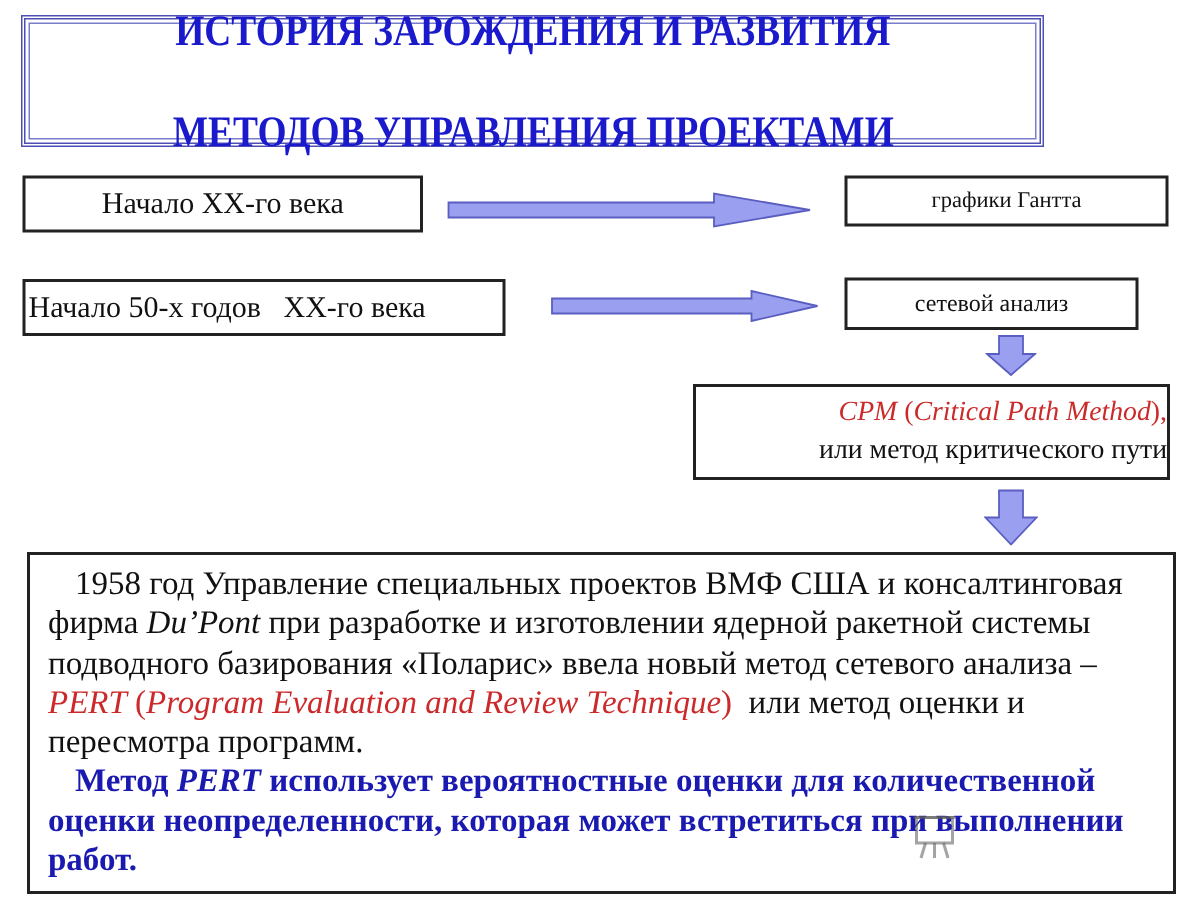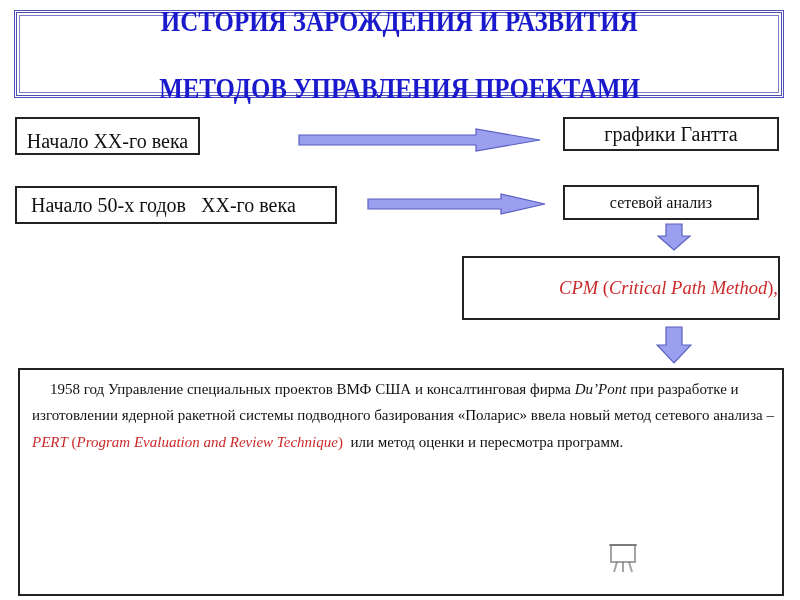--- a/index.html
+++ b/index.html
@@ -4,21 +4,21 @@
   <style>
     html, body { margin: 0; padding: 0; }
     body {
       width: 800px; height: 600px; position: relative; overflow: hidden;
       background: #ffffff;
       font-family: "Liberation Serif", serif;
       color: #111;
     }
     .abs { position: absolute; box-sizing: border-box; }
     .title-box {
-      left: 14px; top: 10px; width: 770px; height: 88px;
+      left: 14px; top: 10px; width: 682px; height: 88px;
       border: 3px double #4d4fb5;
       outline: 1px solid #7a7ccc;
       outline-offset: -6px;
       background: #fff;
       display: flex; flex-direction: column; align-items: center; justify-content: center; gap: 29px;
     }
     .title-line {
       font-family: "Liberation Serif", serif;
       font-weight: bold;
       color: #1a1acc;
@@ -27,35 +27,35 @@
       letter-spacing: 0px;
       transform: scaleX(0.86);
       white-space: nowrap;
     }
     .box {
       border: 2px solid #222;
       background: #fff;
       display: flex; align-items: center;
       white-space: nowrap;
     }
-    .box-left1 { left: 15px; top: 117px; width: 185px; height: 38px; justify-content: center; font-size: 20px; align-items: flex-end; }
-    .box-left2 { left: 15px; top: 186px; width: 322px; height: 38px; padding-left: 14px; font-size: 20px; }
-    .box-right1 { left: 563px; top: 117px; width: 216px; height: 34px; justify-content: center; font-size: 20px; }
+    .box-left1 { left: 15px; top: 117px; width: 267px; height: 38px; justify-content: center; font-size: 20px; }
+    .box-left2 { left: 15px; top: 186px; width: 322px; height: 38px; padding-left: 2px; font-size: 20px; }
+    .box-right1 { left: 563px; top: 117px; width: 216px; height: 34px; justify-content: center; font-size: 15px; }
     .box-right2 { left: 563px; top: 185px; width: 196px; height: 35px; justify-content: center; font-size: 16px; }
     .box-cpm {
       left: 462px; top: 256px; width: 318px; height: 64px;
       flex-direction: column; align-items: flex-end; justify-content: center;
       padding-left: 8px; font-size: 18.5px; line-height: 25px;
     }
     .red-italic { color: #cc2a2a; font-style: italic; }
     .box-main {
       left: 18px; top: 368px; width: 766px; height: 228px;
       display: block; white-space: normal;
       padding: 6px 8px 0 12px;
-      font-size: 15px; line-height: 26.3px;
+      font-size: 22px; line-height: 26.3px;
     }
     .box-main p { margin: 0; }
     .indent { display: inline-block; width: 18px; }
     .blue-bold { color: #1a1ab0; font-weight: bold; }
     .blue-bold .bi { font-style: italic; }
     .arrow svg { display: block; }
     .watermark {
       left: 608px; top: 538px; height: 40px; width: 170px;
       display: flex; align-items: center; gap: 6px;
       color: rgba(90,90,90,0.55);
@@ -98,30 +98,32 @@
 <div class="abs arrow" style="left:657px; top:223px;">
   <svg width="34" height="28" viewBox="0 0 34 28">
     <polygon points="9,1 25,1 25,13 33,13 17,27 1,13 9,13" fill="#9b9ff0" stroke="#5a5ec0" stroke-width="1.2"></polygon>
   </svg>
 </div>
 
 <div class="abs box box-cpm">
   <div>
     <span class="red-italic">CPM</span><span class="red-italic" style="font-style:normal"> (</span><span class="red-italic">Critical Path Method</span><span class="red-italic" style="font-style:normal">),</span>
   </div>
+  <div>или метод критического пути</div>
 </div>
 
 <div class="abs arrow" style="left:656px; top:326px;">
   <svg width="36" height="38" viewBox="0 0 36 38">
     <polygon points="10,1 26,1 26,19 35,19 18,37 1,19 10,19" fill="#9b9ff0" stroke="#5a5ec0" stroke-width="1.2"></polygon>
   </svg>
 </div>
 
 <div class="abs box box-main">
   <p><span class="indent"></span><span>1958 год Управление специальных проектов ВМФ США и консалтинговая фирма </span><i>Du’Pont</i><span>  при разработке и изготовлении ядерной ракетной системы подводного базирования «Поларис» ввела новый метод сетевого анализа – </span><span class="red-italic">PERT</span><span class="red-italic" style="font-style:normal"> (</span><span class="red-italic">Program Evaluation and Review Technique</span><span class="red-italic" style="font-style:normal">)</span><span style="white-space:pre-wrap;">  или метод оценки и пересмотра программ.</span></p>
+  <p class="blue-bold"><span class="indent"></span><span>Метод </span><span class="bi">PERT</span><span> использует вероятностные оценки для количественной оценки неопределенности, которая может встретиться при выполнении работ.</span></p>
 </div>
 
 <div class="abs watermark">
   <svg width="30" height="32" viewBox="0 0 30 32">
     <rect x="3" y="3" width="24" height="17" fill="none" stroke="rgba(90,90,90,0.55)" stroke-width="2"></rect>
     <line x1="1" y1="3" x2="29" y2="3" stroke="rgba(90,90,90,0.55)" stroke-width="2"></line>
     <line x1="9" y1="20" x2="6" y2="30" stroke="rgba(90,90,90,0.55)" stroke-width="2"></line>
     <line x1="15" y1="20" x2="15" y2="30" stroke="rgba(90,90,90,0.55)" stroke-width="2"></line>
     <line x1="21" y1="20" x2="24" y2="30" stroke="rgba(90,90,90,0.55)" stroke-width="2"></line>
   </svg>

